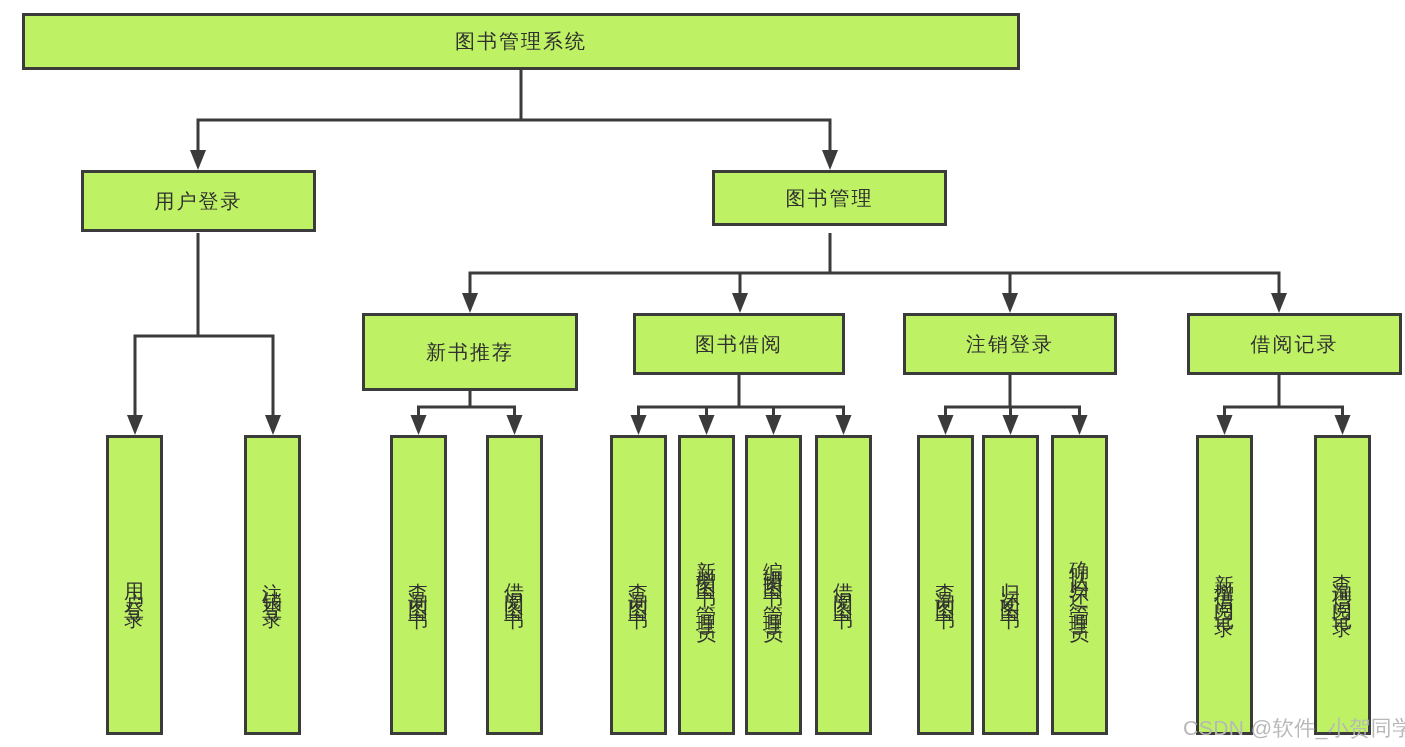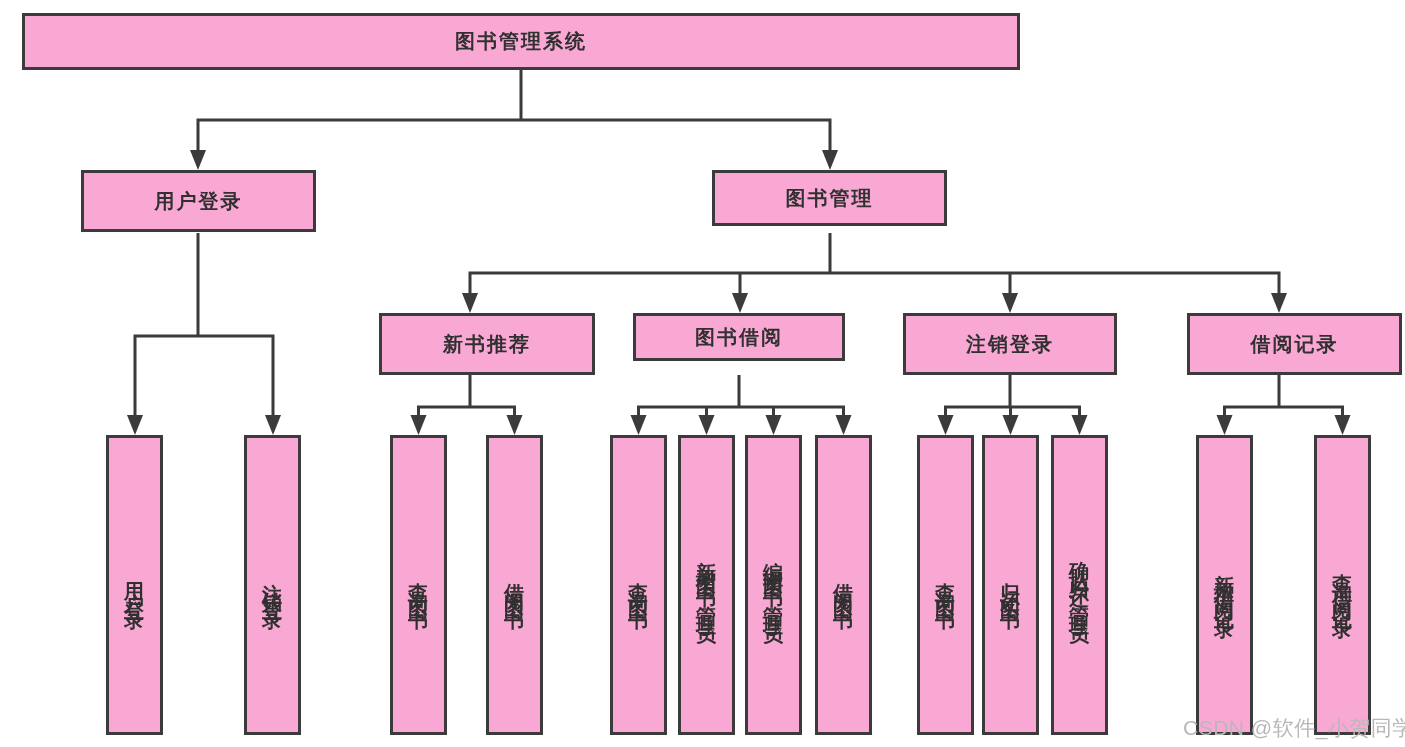--- a/index.html
+++ b/index.html
@@ -11,30 +11,29 @@
     overflow:hidden;
   }
   .connector-layer {
     position:absolute; left:0; top:0; width:1405px; height:747px;
     pointer-events:none;
   }
   .box {
     position:absolute;
     box-sizing:border-box;
     border:3px solid #3b3b3b;
-    background:#f9a8d4;
+    background:#bef264;
     display:flex;
     align-items:center;
     justify-content:center;
     color:#303030;
     font-size:20px;
     letter-spacing:2px;
     white-space:nowrap;
     z-index:2;
-    font-weight:bold;
   }
   .leaf {
     writing-mode:vertical-rl;
     text-orientation:mixed;
     letter-spacing:9px;
     font-size:20px;
     white-space:normal;
     line-height:1;
   }
   .watermark {
@@ -90,22 +89,22 @@
       <polygon points="1216.5,415 1232.5,415 1224.5,435"></polygon>
       <polygon points="1334.5,415 1350.5,415 1342.5,435"></polygon>
     </g>
   </svg>
 
   <div class="box" style="left:22px;top:13px;width:998px;height:57px">图书管理系统</div>
 
   <div class="box" style="left:81px;top:170px;width:235px;height:62px">用户登录</div>
   <div class="box" style="left:712px;top:170px;width:235px;height:56px">图书管理</div>
 
-  <div class="box" style="left:379px;top:313px;width:216px;height:62px">新书推荐</div>
-  <div class="box" style="left:633px;top:313px;width:212px;height:48px">图书借阅</div>
+  <div class="box" style="left:362px;top:313px;width:216px;height:78px">新书推荐</div>
+  <div class="box" style="left:633px;top:313px;width:212px;height:62px">图书借阅</div>
   <div class="box" style="left:903px;top:313px;width:214px;height:62px">注销登录</div>
   <div class="box" style="left:1187px;top:313px;width:215px;height:62px">借阅记录</div>
 
   <div class="box leaf" style="left:106px;top:435px;width:57px;height:300px">用户登录</div>
   <div class="box leaf" style="left:244px;top:435px;width:57px;height:300px">注销登录</div>
 
   <div class="box leaf" style="left:390px;top:435px;width:57px;height:300px">查询图书</div>
   <div class="box leaf" style="left:486px;top:435px;width:57px;height:300px">借阅图书</div>
 
   <div class="box leaf" style="left:610px;top:435px;width:57px;height:300px">查询图书</div>

